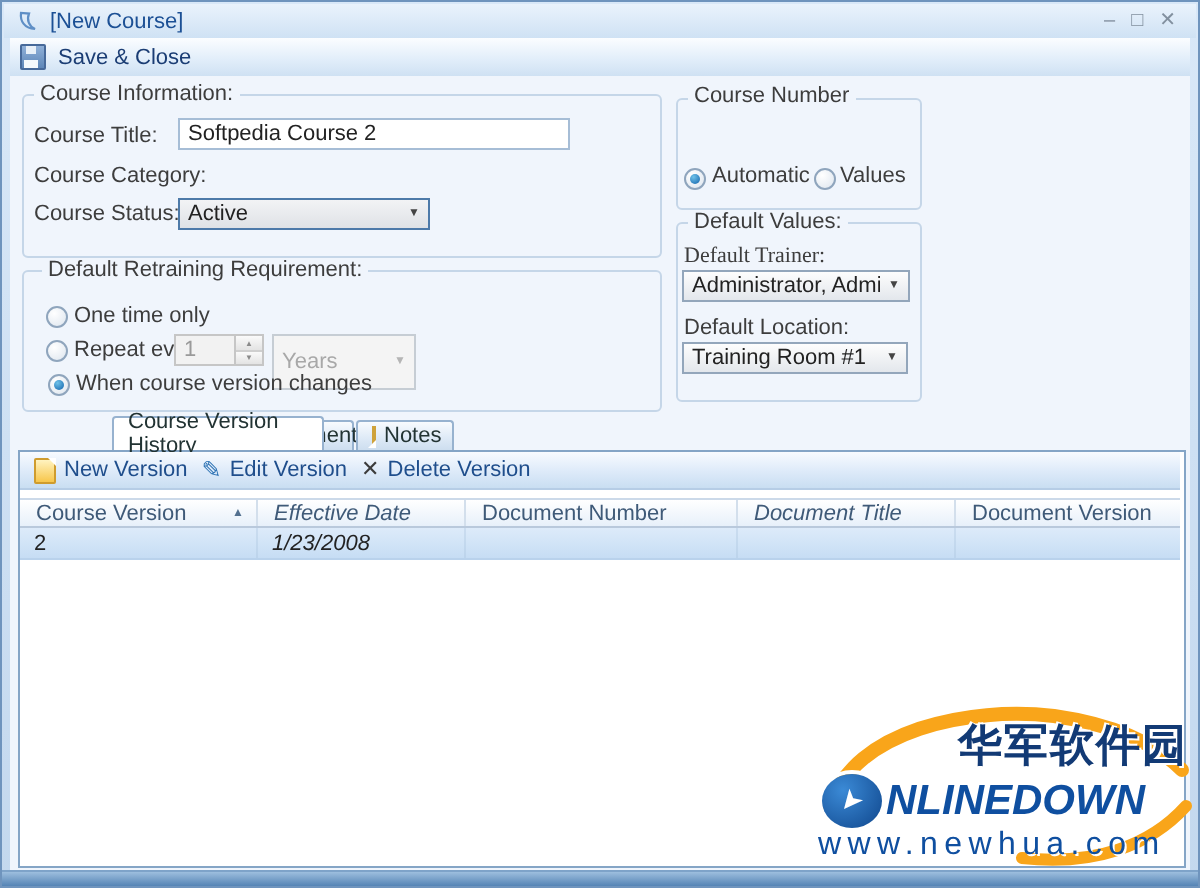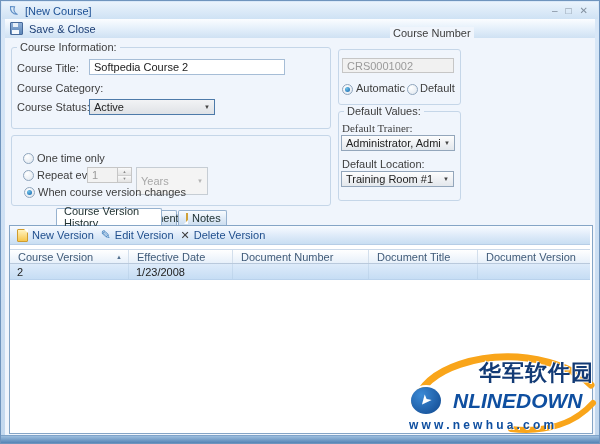--- a/index.html
+++ b/index.html
@@ -73,32 +73,32 @@
   .thead{position:absolute;left:9px;top:248px;width:580px;height:15px;display:flex;z-index:3;
     border-top:1px solid #cbd9e9;border-bottom:1px solid #b9c9dc;box-sizing:border-box;
     background:linear-gradient(#ffffff,#e7f0fa);color:#3f5a78;}
   .th{box-sizing:border-box;border-right:1px solid #d3dfec;display:flex;align-items:center;
     padding-left:8px;overflow:hidden;white-space:nowrap;}
   .sort{margin-left:auto;margin-right:6px;font-size:6px;color:#53708f;}
   .trow{position:absolute;left:9px;top:263px;width:580px;height:16px;display:flex;z-index:3;
     background:linear-gradient(#ddebfa,#c6ddf4);border-bottom:1px solid #b9d2ec;box-sizing:border-box;color:#222;}
   .td{box-sizing:border-box;border-right:1px solid rgba(170,195,220,.35);display:flex;align-items:center;
     padding-left:7px;overflow:hidden;white-space:nowrap;}
-  .c0{width:119px;}.c1{width:104px;}.c2{width:136px;}.c3{width:109px;}.c4{flex:1;border-right:none;}
+  .c0{width:119px;}.c1{width:104px;font-style:italic;}.c2{width:136px;}.c3{width:109px;font-style:italic;}.c4{flex:1;border-right:none;}
   
   .wm{position:absolute;left:398px;top:350px;width:198px;height:82px;z-index:4;}
   .wm-cn{position:absolute;right:3px;top:7px;font-size:22px;font-weight:bold;color:#123a75;
     letter-spacing:1px;text-shadow:1px 1px 0 #fff,-1px -1px 0 #fff;white-space:nowrap;}
   .wm-brand{position:absolute;left:12px;top:36px;display:flex;align-items:center;}
   .wm-o{width:30px;height:27px;border-radius:50%;background:radial-gradient(circle at 35% 30%,#3b8ad6,#0f468c);
     display:flex;align-items:center;justify-content:center;flex:none;box-shadow:0 0 0 2px #fff;}
   .wm-o span{color:#fff;font-size:14px;transform:rotate(130deg);line-height:1;}
-  .wm-rest{font-size:21px;font-weight:bold;font-style:italic;color:#0f4fa0;margin-left:12px;
+  .wm-rest{font-size:21px;font-weight:bold;font-style:italic;color:#0f4fa0;margin-left:2px;
     text-shadow:1px 1px 0 #fff,-1px -1px 0 #fff;white-space:nowrap;}
-  .wm-url{position:absolute;left:10px;bottom:1px;font-size:12px;font-weight:bold;color:#0f4fa0;
+  .wm-url{position:absolute;left:10px;bottom:1px;font-size:16px;font-weight:normal;color:#0f4fa0;
     letter-spacing:3.2px;text-shadow:1px 1px 0 #fff;white-space:nowrap;}
   .wm-swoosh{position:absolute;inset:0;}
   .bottom-edge{position:absolute;left:0;right:0;bottom:0;height:7px;
     background:linear-gradient(#9dbede,#5584b5);border-top:1px solid #7ea3c9;}
 </style>
 </head>
 <body>
 
 <div class="frame">
 
@@ -128,43 +128,41 @@
     <span>Softpedia Course 2</span>
   </div>
   <div class="lbl" style="left:16px;top:81px;">Course Category:</div>
   <div class="lbl" style="left:16px;top:100px;">Course Status:</div>
   <div class="combo focus" style="left:88px;top:98px;width:126px;height:16px;">
     <span>Active</span>
     <span class="arrow">▼</span>
   </div>
 
   <div class="grp" style="left:337px;top:48px;width:121px;height:54px;"></div>
-  <div class="leg" style="left:343px;top:26px;margin-left:46px;">Course Number</div>
-  <div class="txt dis" style="left:341px;top:57px;width:112px;height:15px;">
-    <span>CRS0001002</span>
-  </div>
+  <div class="leg" style="left:343px;top:41px;">Course Number</div>
   <div class="radio sel" style="left:341px;top:83px;"></div>
   <div class="lbl" style="left:355px;top:81px;">Automatic</div>
   <div class="radio" style="left:406px;top:83px;"></div>
-  <div class="lbl" style="left:419px;top:81px;">Default</div>
+  <div class="lbl" style="left:419px;top:81px;">Values</div>
 
   <div class="grp" style="left:337px;top:110px;width:121px;height:88px;"></div>
   <div class="leg" style="left:343px;top:104px;">Default Values:</div>
   <div class="lbl" style="left:341px;top:121px;font-family:Liberation Serif, serif;">Default Trainer:</div>
   <div class="combo" style="left:340px;top:134px;width:114px;height:16px;">
     <span style="overflow:hidden;">Administrator, Administrato</span>
     <span class="arrow">▼</span>
   </div>
   <div class="lbl" style="left:341px;top:157px;">Default Location:</div>
   <div class="combo" style="left:340px;top:170px;width:113px;height:16px;">
     <span>Training Room #1</span>
     <span class="arrow">▼</span>
   </div>
 
   <div class="grp" style="left:10px;top:134px;width:318px;height:69px;"></div>
+  <div class="leg" style="left:20px;top:128px;">Default Retraining Requirement:</div>
   <div class="radio" style="left:22px;top:152px;"></div>
   <div class="lbl" style="left:36px;top:151px;">One time only</div>
   <div class="radio" style="left:22px;top:169px;"></div>
   <div class="lbl" style="left:36px;top:168px;">Repeat every:</div>
   <div class="spinner" style="left:86px;top:166px;width:45px;height:16px;">
     <span class="num">1</span>
     <span class="btns">
       <span>▲</span>
       <span>▼</span>
     </span>

